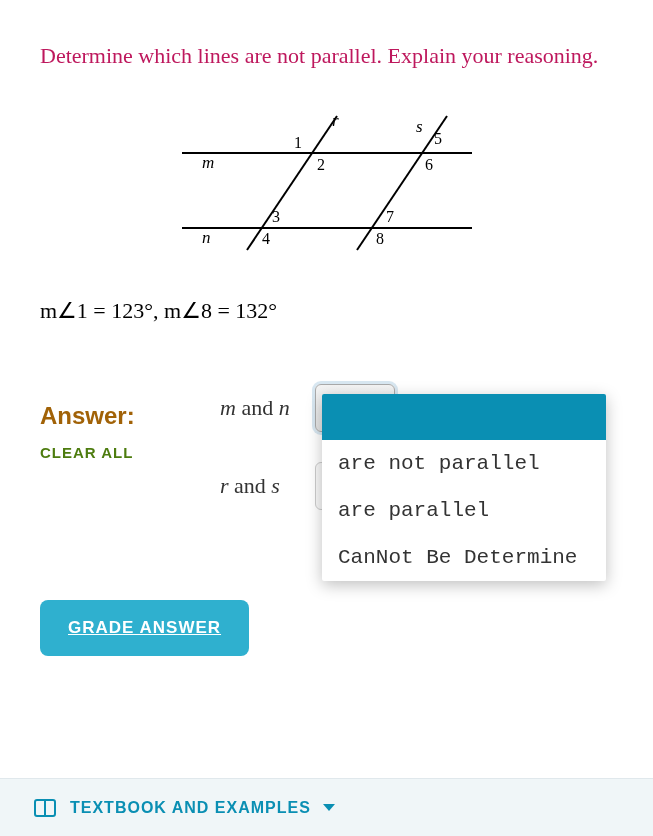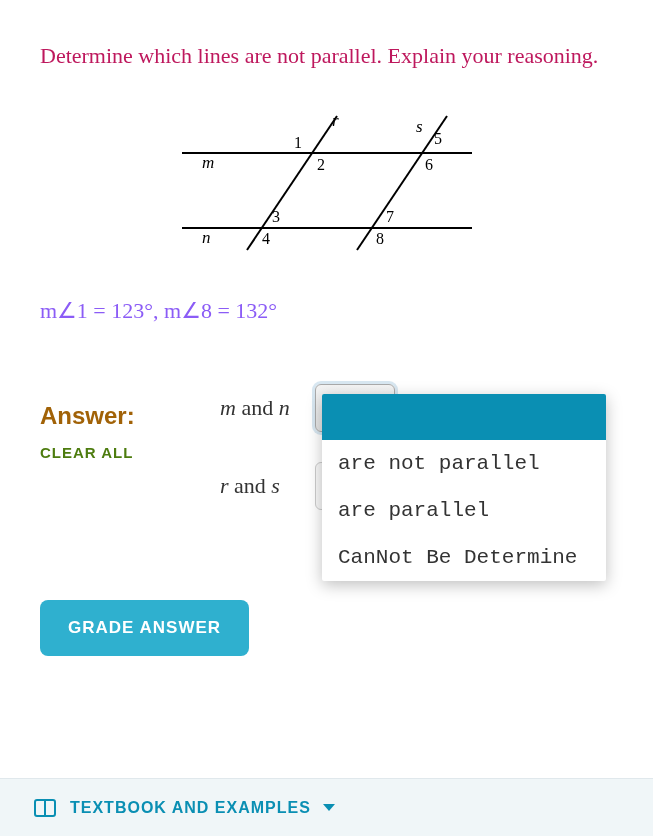--- a/index.html
+++ b/index.html
@@ -20,21 +20,21 @@
     }
     .diagram-container {
       position: relative;
       width: 310px;
       height: 160px;
       margin: 35px auto 30px auto;
     }
     .diagram-container svg { display: block; }
     .angle-info {
       font-size: 22px;
-      color: #8b5cf6;
+      color: #000000;
       padding: 0 40px;
       font-family: Georgia, serif;
     }
     .answer-section {
       display: flex;
       padding: 60px 40px 0 40px;
       position: relative;
     }
     .answer-left {
       width: 180px;
@@ -127,20 +127,21 @@
       background: #2fb0cf;
       color: #fff;
       font-family: -apple-system, BlinkMacSystemFont, 'Segoe UI', Arial, sans-serif;
       font-size: 17px;
       font-weight: 700;
       letter-spacing: 1px;
       padding: 18px 28px;
       border: none;
       border-radius: 8px;
       cursor: pointer;
+      text-decoration: underline;
     }
     .footer-bar {
       position: absolute;
       bottom: 0;
       left: 0;
       right: 0;
       height: 58px;
       background: #f0f6f8;
       border-top: 1px solid #e0e8ec;
       display: flex;

